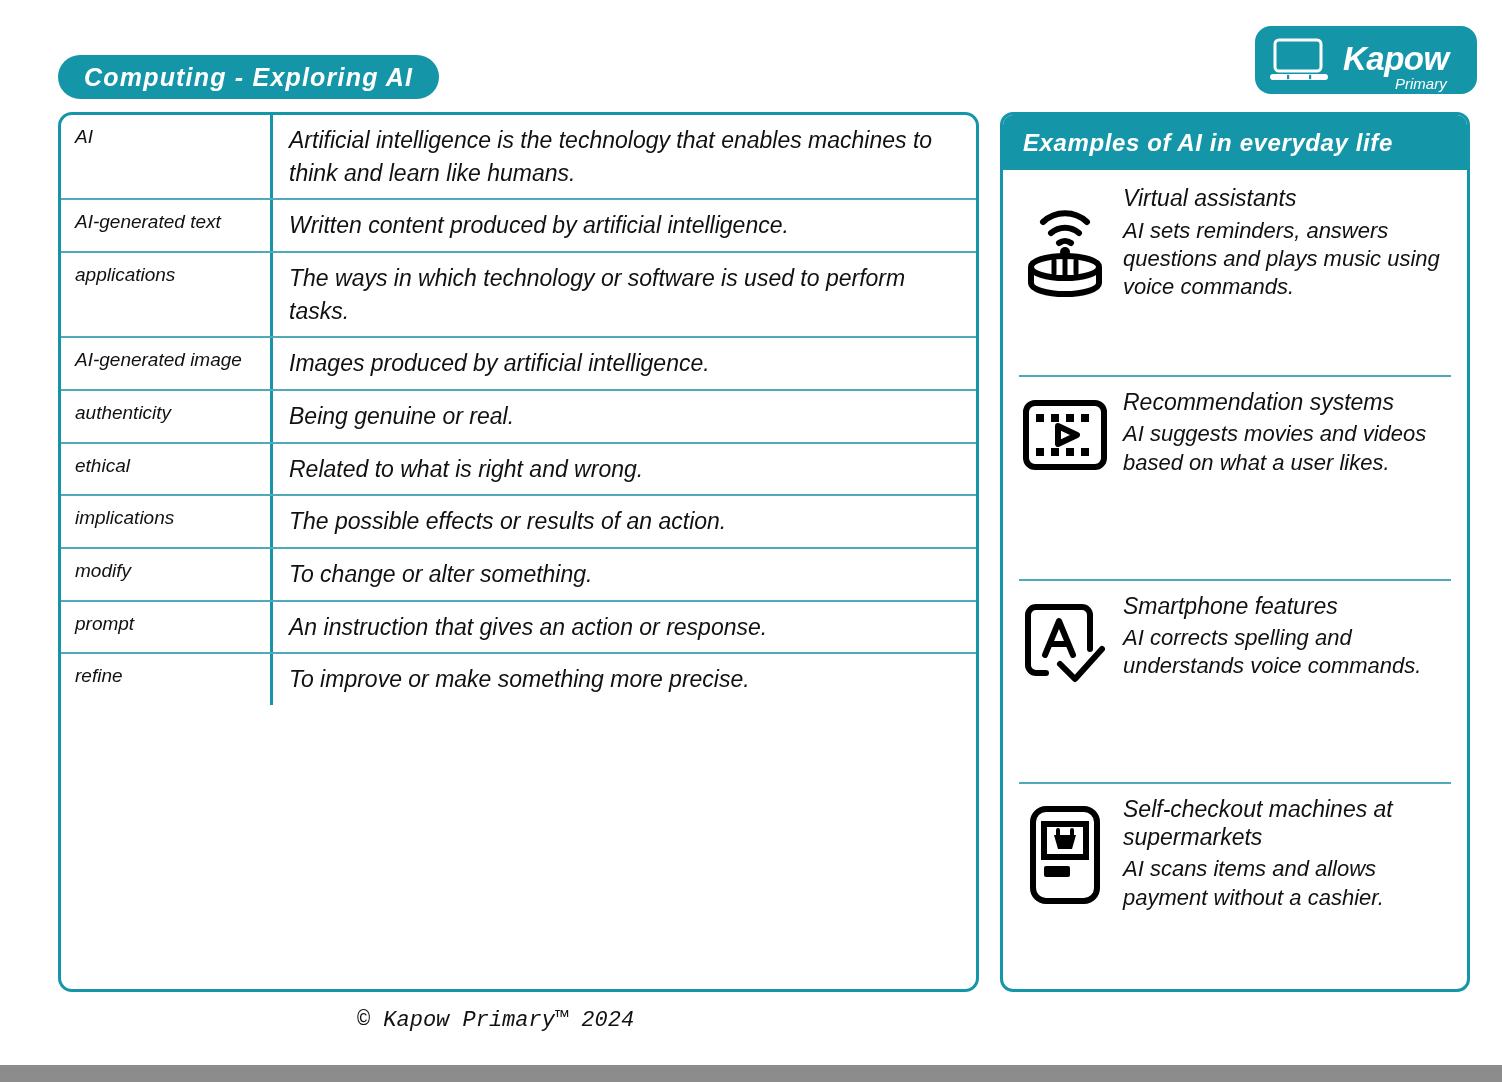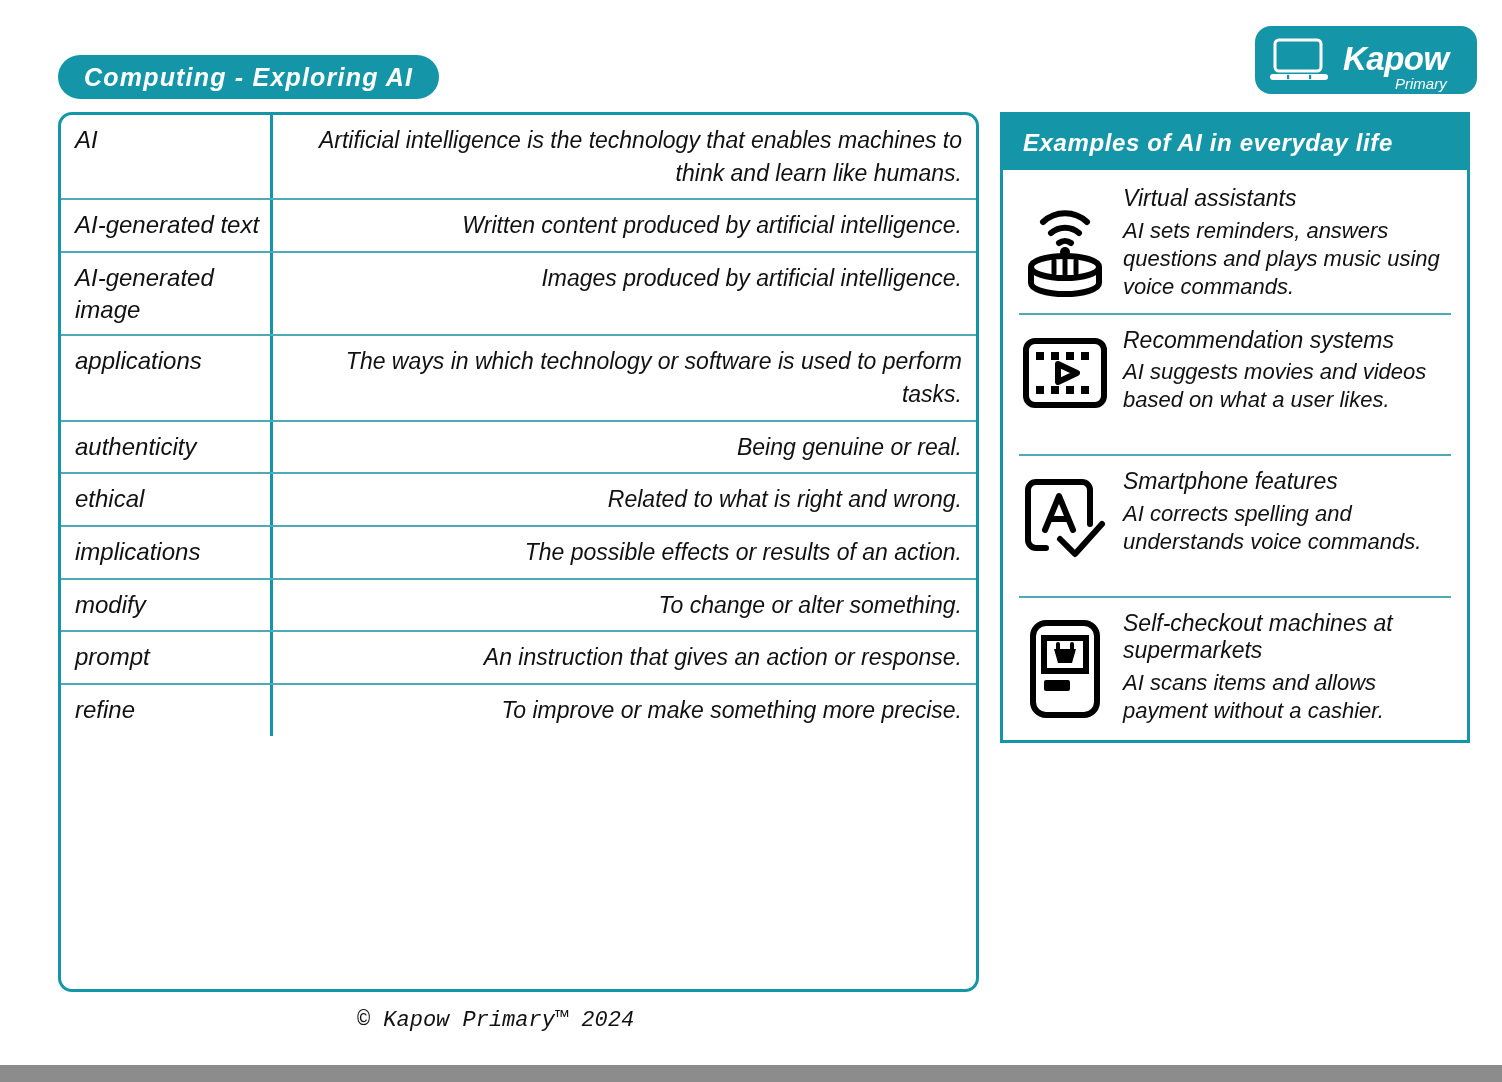--- a/index.html
+++ b/index.html
@@ -90,42 +90,41 @@
   .trow {
     display: flex;
     border-bottom: 2px solid #4fa9b8;
   }
   .trow:last-child { border-bottom: none; }
   .tterm {
     width: 212px;
     flex: none;
     border-right: 3px solid #1596a8;
     padding: 9px 0 9px 14px;
-    font-size: 24px;
+    font-size: 19px;
     font-style: italic;
     color: #111111;
     line-height: 1.32;
   }
   .tdef {
     flex: 1;
     padding: 9px 14px 9px 16px;
     font-size: 23px;
     font-style: italic;
     color: #111111;
     line-height: 1.42;
-    text-align: right;
   }
 
   
   .panel {
     position: absolute;
     left: 988px; top: 112px;
-    width: 470px; height: 631px;
+    width: 470px; height: 880px;
     border: 3px solid #1596a8;
-    border-radius: 0;
+    border-radius: 13px;
     background: #ffffff;
     overflow: hidden;
     display: flex;
     flex-direction: column;
   }
   .panel-head {
     background: #1596a8;
     color: #ffffff;
     height: 55px;
     display: flex; align-items: center;
@@ -206,26 +205,26 @@
   <div class="table-card">
     <div class="trow">
       <div class="tterm">AI</div>
       <div class="tdef">Artificial intelligence is the technology that enables machines to think and learn like humans.</div>
     </div>
     <div class="trow">
       <div class="tterm">AI-generated text</div>
       <div class="tdef">Written content produced by artificial intelligence.</div>
     </div>
     <div class="trow">
+      <div class="tterm">applications</div>
+      <div class="tdef">The ways in which technology or software is used to perform tasks.</div>
+    </div>
+    <div class="trow">
       <div class="tterm">AI-generated image</div>
       <div class="tdef">Images produced by artificial intelligence.</div>
-    </div>
-    <div class="trow">
-      <div class="tterm">applications</div>
-      <div class="tdef">The ways in which technology or software is used to perform tasks.</div>
     </div>
     <div class="trow">
       <div class="tterm">authenticity</div>
       <div class="tdef">Being genuine or real.</div>
     </div>
     <div class="trow">
       <div class="tterm">ethical</div>
       <div class="tdef">Related to what is right and wrong.</div>
     </div>
     <div class="trow">

